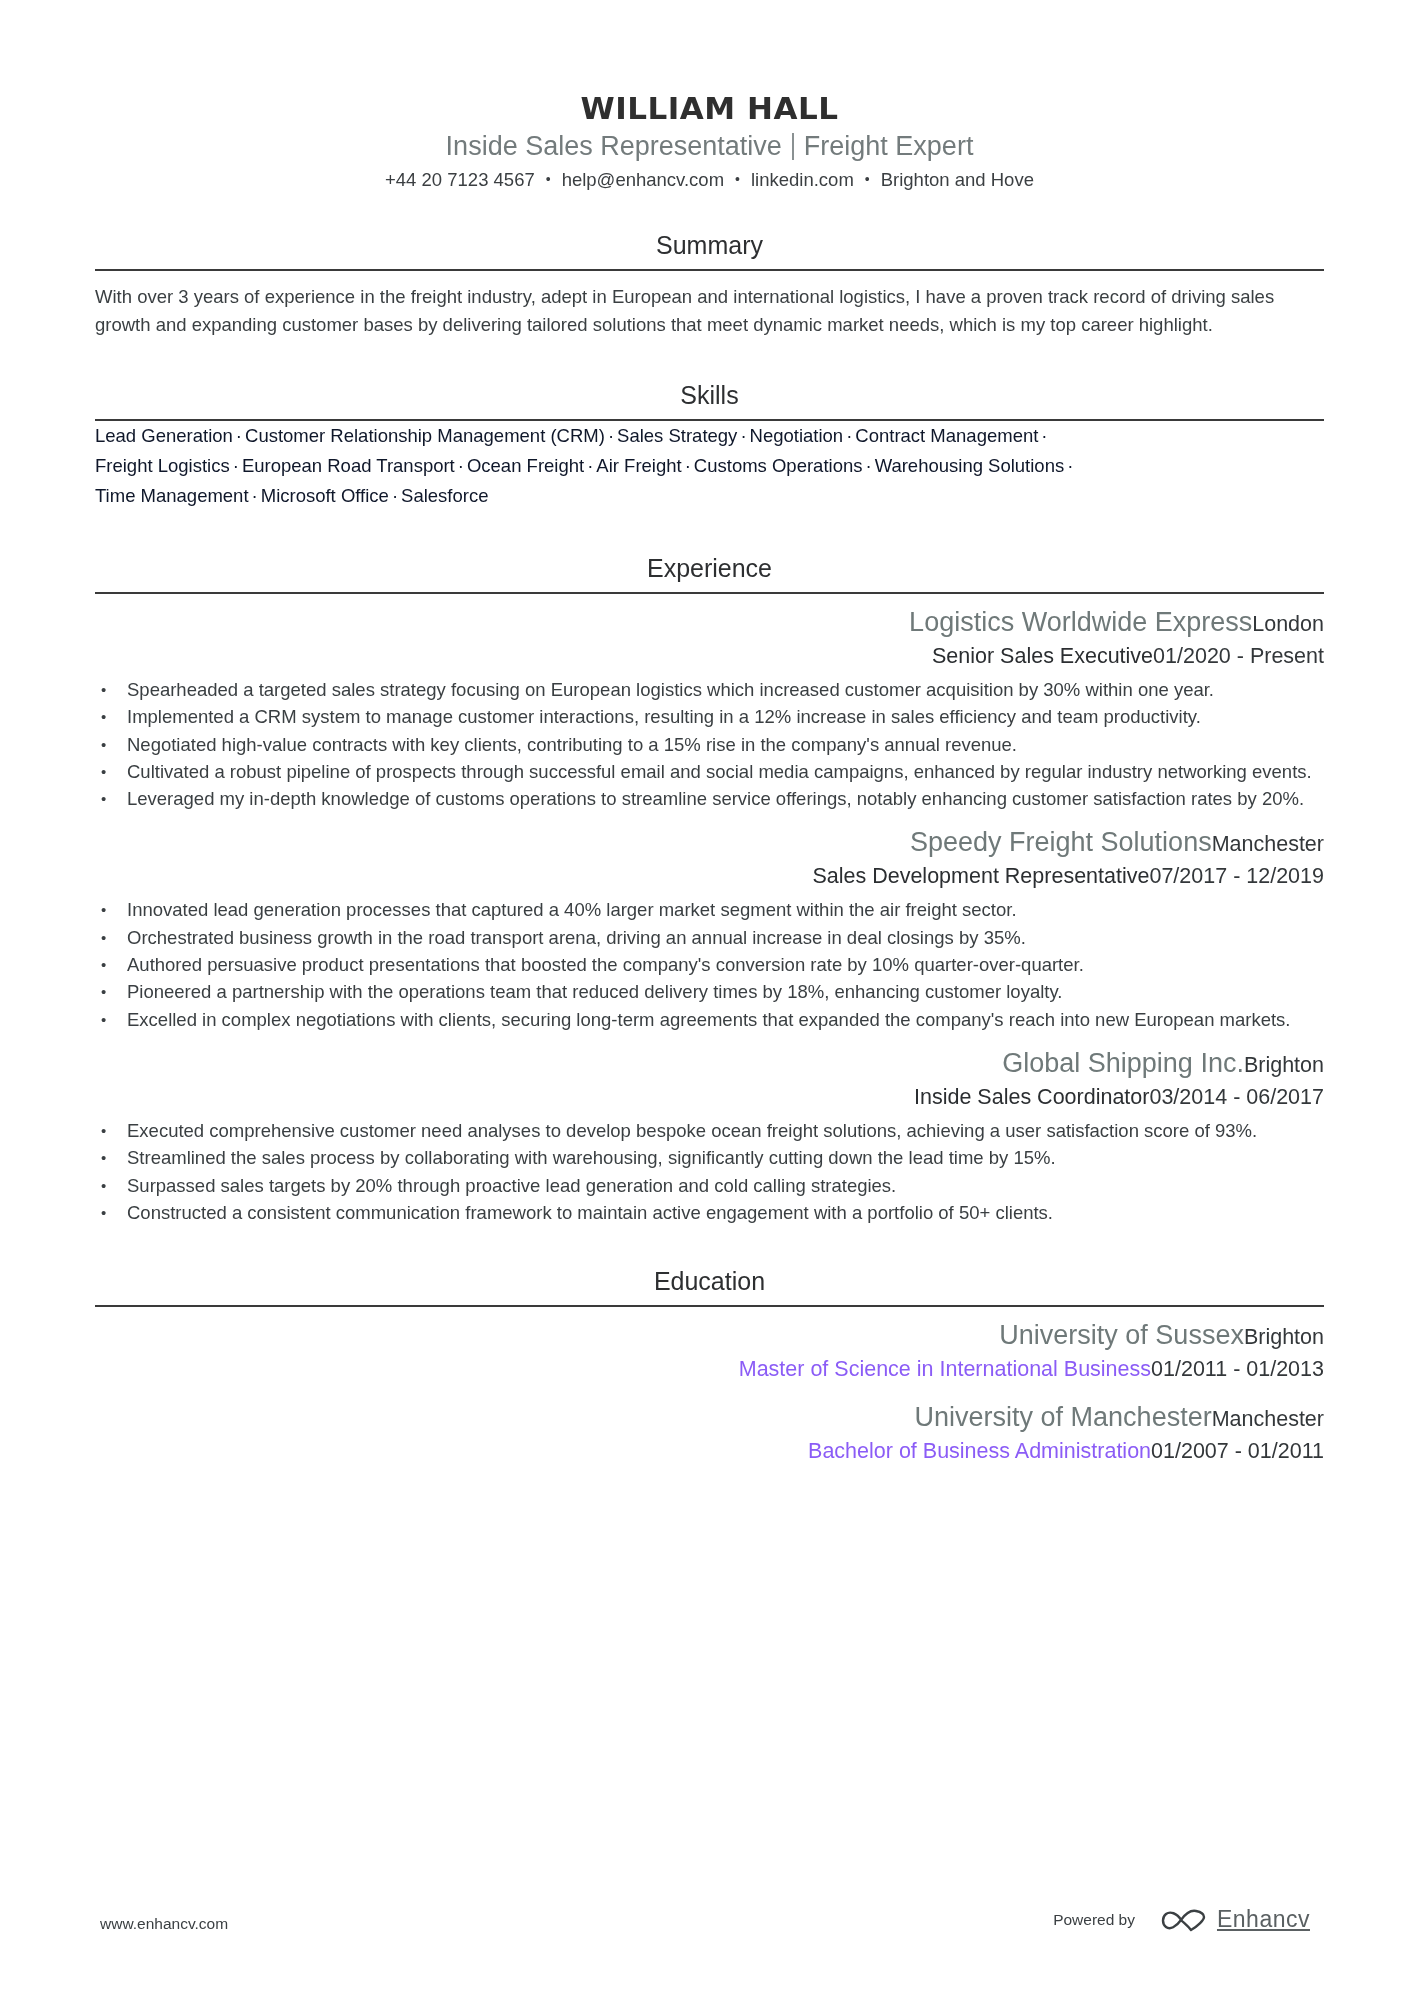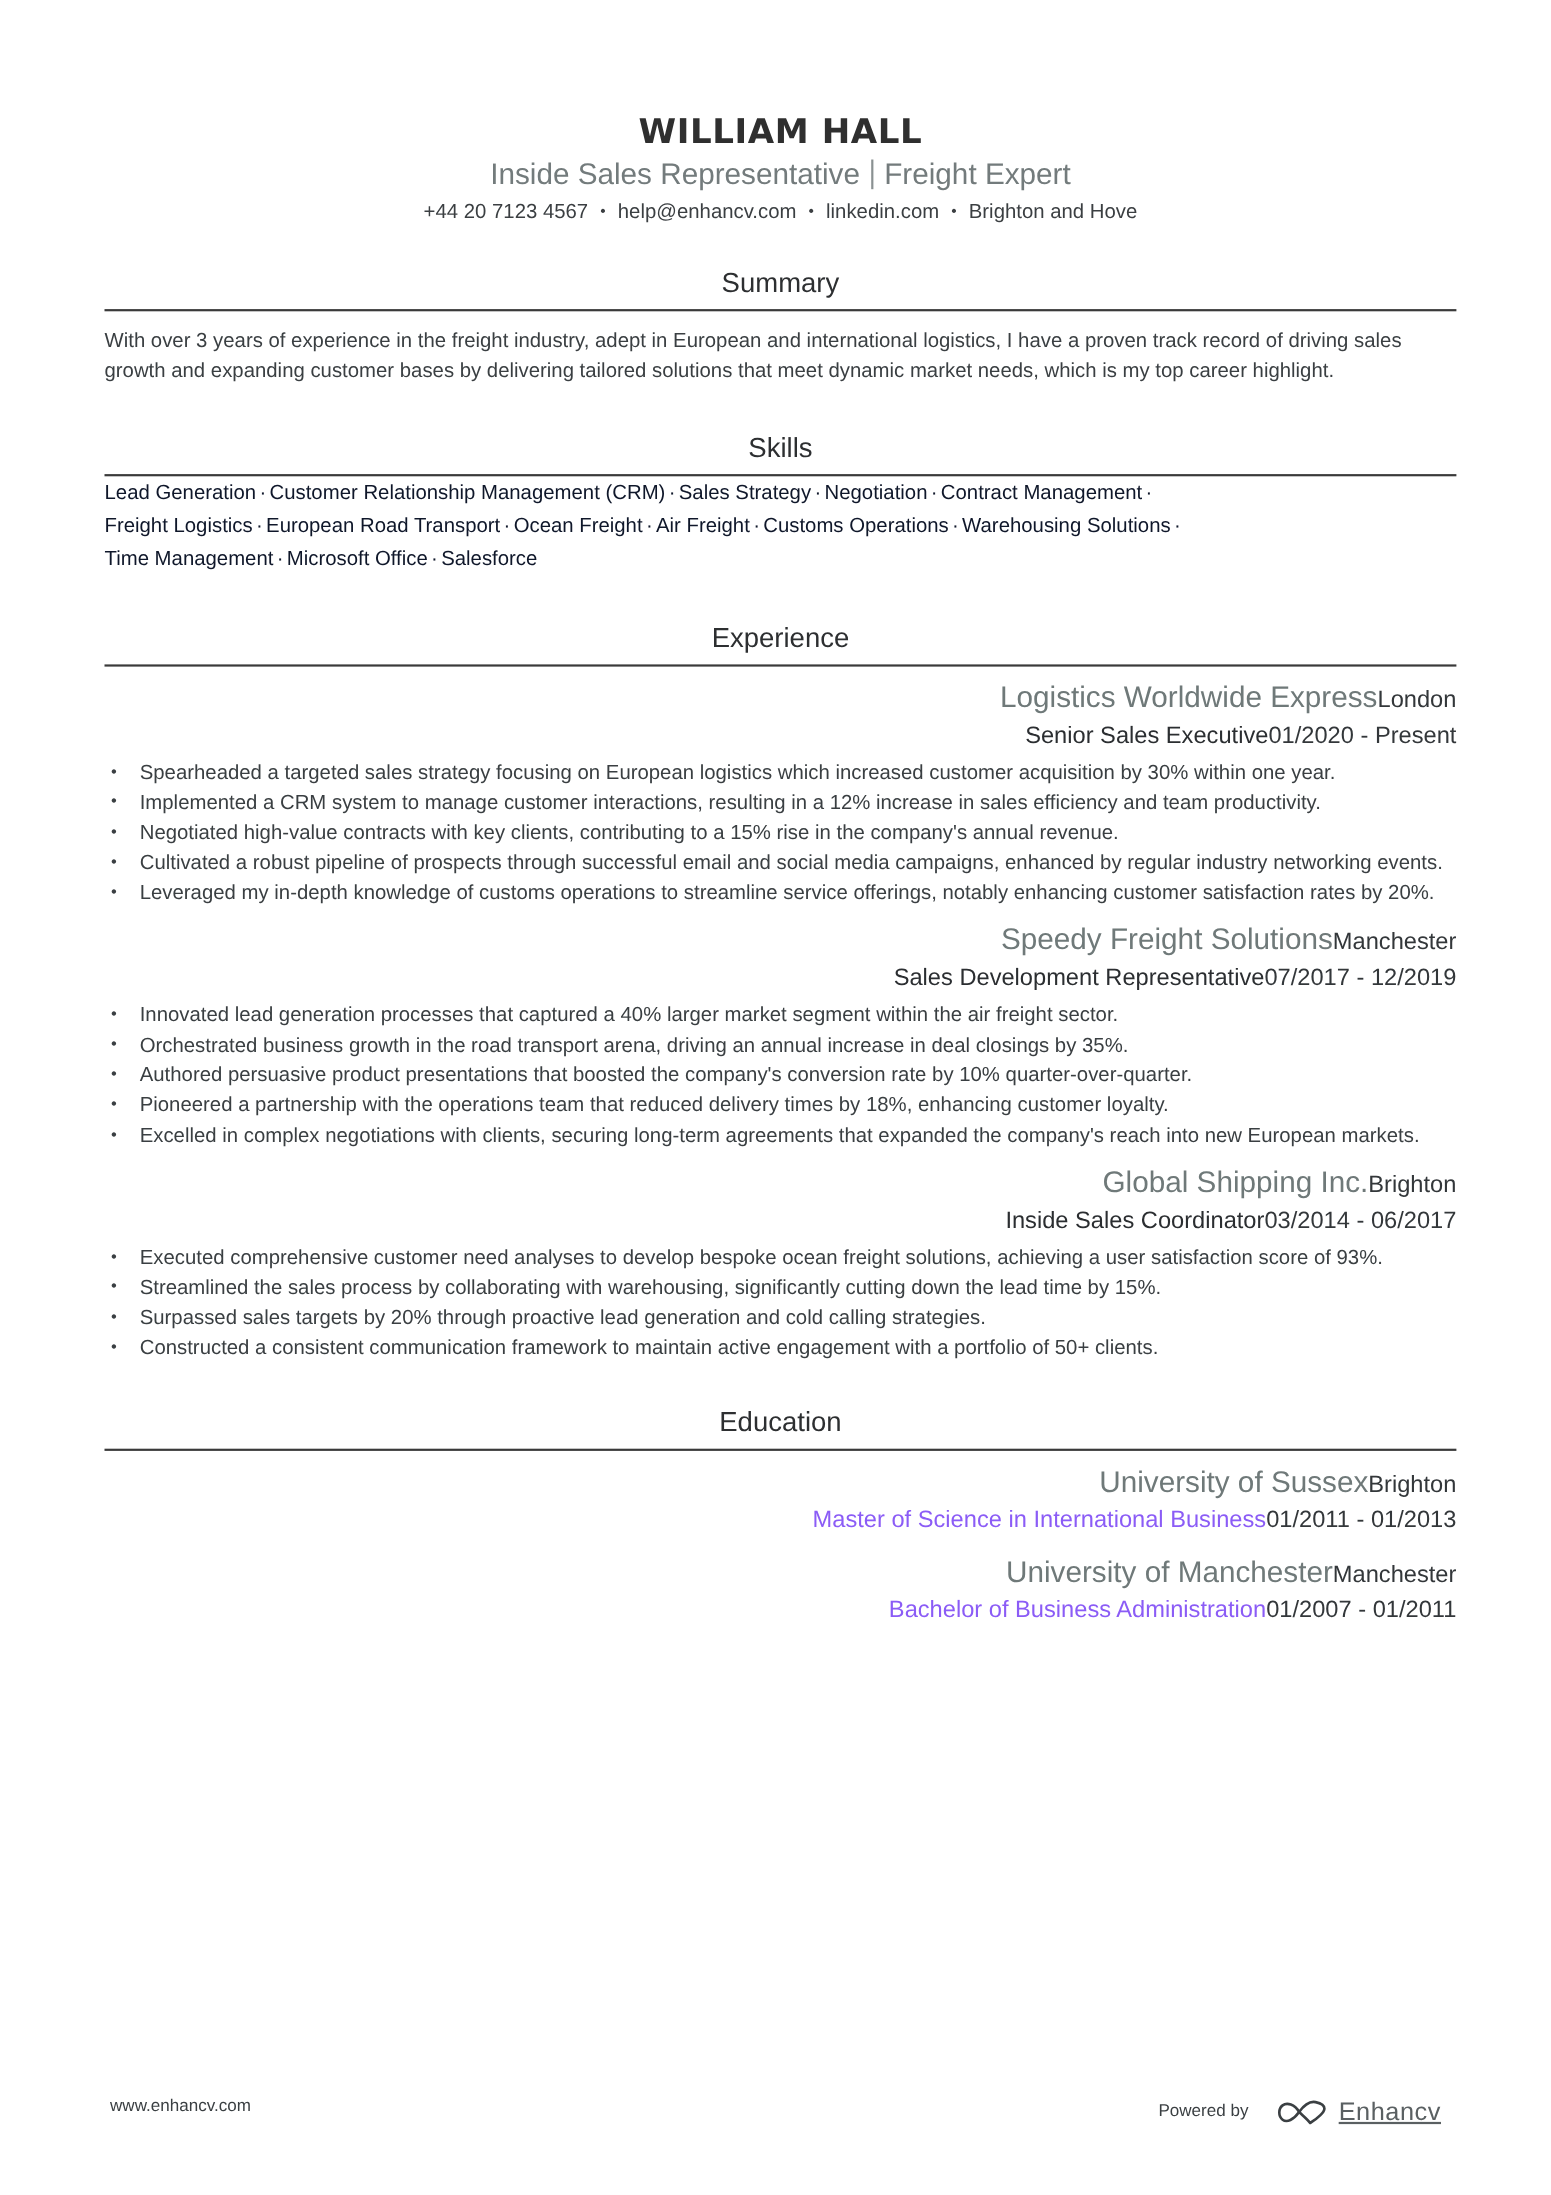--- a/index.html
+++ b/index.html
@@ -1,18 +1,18 @@
 <!DOCTYPE html>
 <html><head>
 <meta charset="utf-8">
 <style>
   html, body { margin: 0; padding: 0; background: #ffffff; }
   body { width: 1410px; height: 1995px; position: relative; overflow: hidden;
          font-family: "Liberation Sans", "DejaVu Sans", sans-serif; color: #2e3235; }
-  .page { position: absolute; left: 95px; top: 16px; width: 1229px; }
+  .page { position: absolute; left: 95px; top: 4px; width: 1229px; }
   .header { text-align: center; padding-top: 86px; }
   .name { font-family: "DejaVu Sans", sans-serif; font-weight: bold; font-size: 31px; letter-spacing: 0.5px; color: #2f2f2f; line-height: 36px; }
   .title-line { font-size: 27px; color: #737b7c; line-height: 34px; margin-top: 3px; }
   .title-line .sep { display: inline-block; width: 2px; height: 27px; background: #8a9192; vertical-align: -5px; margin: 0 10px; }
   .contacts { font-size: 18.5px; color: #3b3f42; line-height: 24px; margin-top: 4px; }
   .contacts .dot { margin: 0 11px; font-size: 14px; vertical-align: 2px; }
 
   .section { margin-top: 30px; }
   .section-title { text-align: center; font-size: 25px; color: #2d2f31; line-height: 30px; }
   .rule { height: 2px; background: #3a3a3a; margin-top: 9px; }
@@ -27,21 +27,21 @@
   .loc { font-size: 21.5px; color: #33373a; line-height: 30px; }
   .role { font-size: 21.5px; color: #2b2e31; line-height: 32px; }
   .dates { font-size: 21.5px; color: #33373a; line-height: 32px; }
   ul.bullets { list-style: none; margin: 4px 0 0 0; padding: 0; }
   ul.bullets li { position: relative; padding-left: 32px; font-size: 18.5px; line-height: 27.3px; color: #3a3f42; }
   ul.bullets li .b { position: absolute; left: 6px; top: 0; font-size: 15px; }
 
   .edu { margin-top: 10px; }
   .edu .degree { font-size: 21.5px; color: #8b5cf6; line-height: 32px; }
 
-  .footer { position: absolute; top: 1906px; left: 100px; width: 1210px; display: flex; justify-content: space-between; align-items: flex-start; }
+  .footer { position: absolute; top: 1906px; left: 100px; width: 1210px; display: flex; justify-content: space-between; align-items: flex-end; }
   .footer .site { font-size: 15.5px; color: #3a3f42; }
   .footer .powered { display: flex; align-items: center; font-size: 15.5px; color: #3a3f42; }
   .footer .logo { margin-left: 26px; display: flex; align-items: center; }
   .footer .brand { font-size: 23px; color: #5a6062; margin-left: 10px; letter-spacing: 0.5px; text-decoration: underline; }
 </style>
 </head>
 <body>
 
 <div class="page">
 

